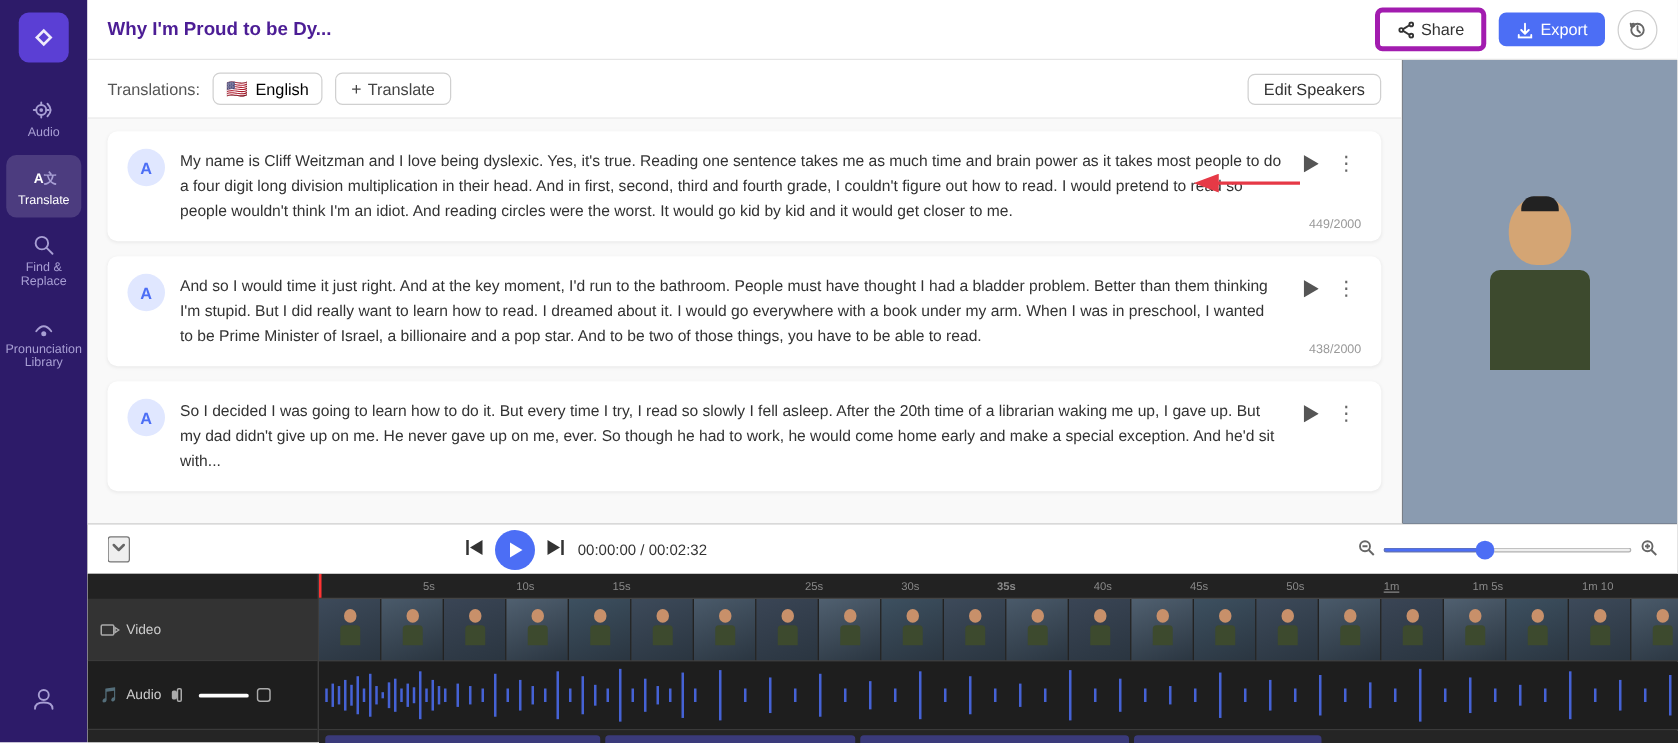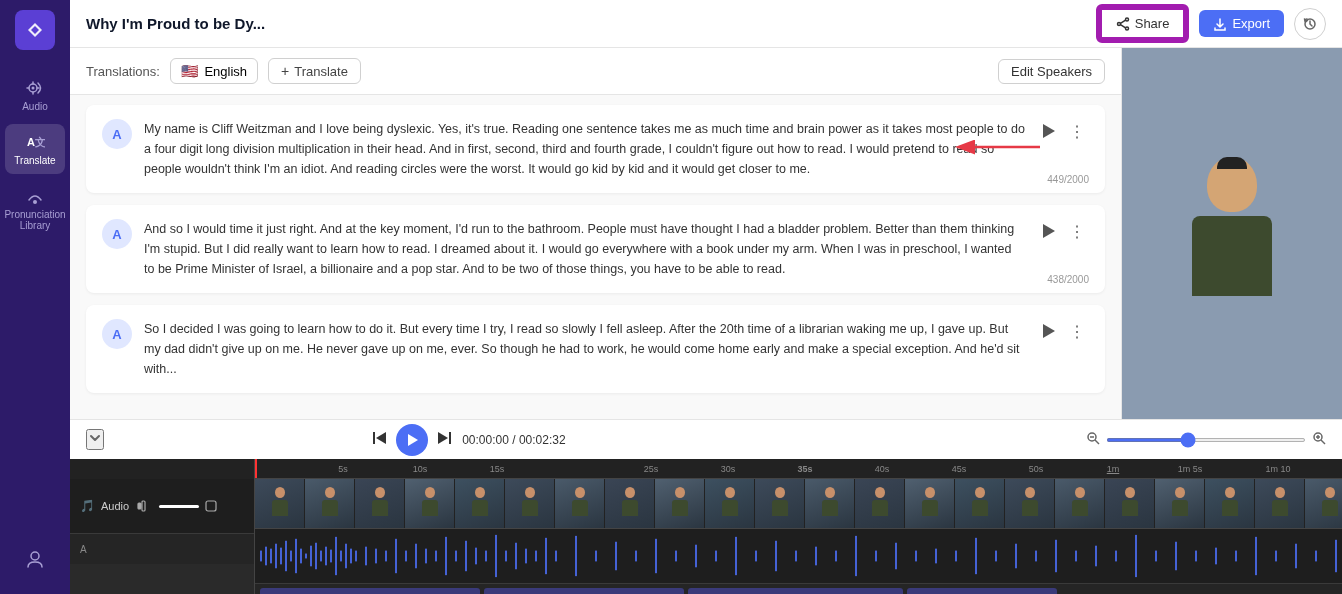--- a/index.html
+++ b/index.html
@@ -44,25 +44,25 @@
 
     
     .topbar {
       display: flex; align-items: center; justify-content: space-between;
       padding: 0 16px;
       height: 48px;
       border-bottom: 1px solid #e5e5e5;
       background: #fff;
       flex-shrink: 0;
     }
-    .topbar-title { font-size: 15px; font-weight: 600; color: #0f172a; }
+    .topbar-title { font-size: 15px; font-weight: 600; color: #4c1d95; }
     .topbar-actions { display: flex; align-items: center; gap: 10px; }
     .btn-share {
       display: flex; align-items: center; gap: 5px;
-      border: 6px solid #a21caf; border-radius: 6px;
+      border: 4px solid #a21caf; border-radius: 6px;
       padding: 6px 14px; font-size: 13px; cursor: pointer;
       background: #fff; color: #333;
     }
     .btn-export {
       display: flex; align-items: center; gap: 5px;
       background: #4c6ef5; color: #fff;
       border: none; border-radius: 6px;
       padding: 6px 14px; font-size: 13px; cursor: pointer;
     }
     .btn-history {
@@ -374,20 +374,27 @@
   </div>
 
   <div class="sidebar-item active" style="background:rgba(255,255,255,0.15); color:#fff;">
     <svg width="20" height="20" viewBox="0 0 20 20" fill="currentColor">
       <text x="2" y="14" font-size="11" font-weight="bold">A</text>
       <text x="10" y="14" font-size="11" font-weight="bold" fill="#a89fd4">文</text>
     </svg>
     <span>Translate</span>
   </div>
 
+  <div class="sidebar-item">
+    <svg width="20" height="20" viewBox="0 0 20 20" fill="none" stroke="currentColor" stroke-width="1.5">
+      <circle cx="8.5" cy="8.5" r="5"></circle>
+      <path d="M12.5 12.5 L17 17" stroke-linecap="round"></path>
+    </svg>
+    <span>Find &amp; Replace</span>
+  </div>
 
   <div class="sidebar-item">
     <svg width="20" height="20" viewBox="0 0 20 20" fill="none" stroke="currentColor" stroke-width="1.5">
       <path d="M4 14 Q10 6 16 14" stroke-linecap="round"></path>
       <circle cx="10" cy="16" r="2" fill="currentColor" stroke="none"></circle>
     </svg>
     <span>Pronunciation Library</span>
   </div>
 
   <div class="sidebar-item" style="margin-top:auto;">
@@ -575,20 +582,29 @@
           </svg>
         </button>
       </div>
     </div>
 
     <div class="timeline-tracks">
 
       <div class="track-labels">
         <div style="height:20px; background:#222;"></div>
 
+        <div class="track-label track-label-video">
+          <div class="track-icons">
+            <svg width="16" height="16" viewBox="0 0 16 16" fill="none" stroke="#aaa" stroke-width="1.2">
+              <rect x="1" y="4" width="10" height="8" rx="1"></rect>
+              <polygon points="12,6 15,8 12,10"></polygon>
+            </svg>
+            <span style="color:#ccc;font-size:11px;">Video</span>
+          </div>
+        </div>
 
         <div style="height:55px; background:#1e1e1e; border-bottom:1px solid #3a3a3a; padding: 0 10px; display:flex; align-items:center; gap:6px;">
           <span style="font-size:12px;">🎵</span>
           <span style="color:#ccc;font-size:11px;">Audio</span>
           <svg width="14" height="14" viewBox="0 0 14 14" fill="none" stroke="#aaa" stroke-width="1.2" style="margin-left:2px;">
             <rect x="1" y="4" width="3" height="6" rx="1" fill="#aaa"></rect>
             <rect x="5" y="2" width="3" height="10" rx="1" fill="none"></rect>
           </svg>
           <div style="width:40px;height:3px;background:#fff;border-radius:2px;margin-left:2px;"></div>
           <svg width="12" height="12" viewBox="0 0 12 12" fill="none" stroke="#aaa" stroke-width="1.2">

